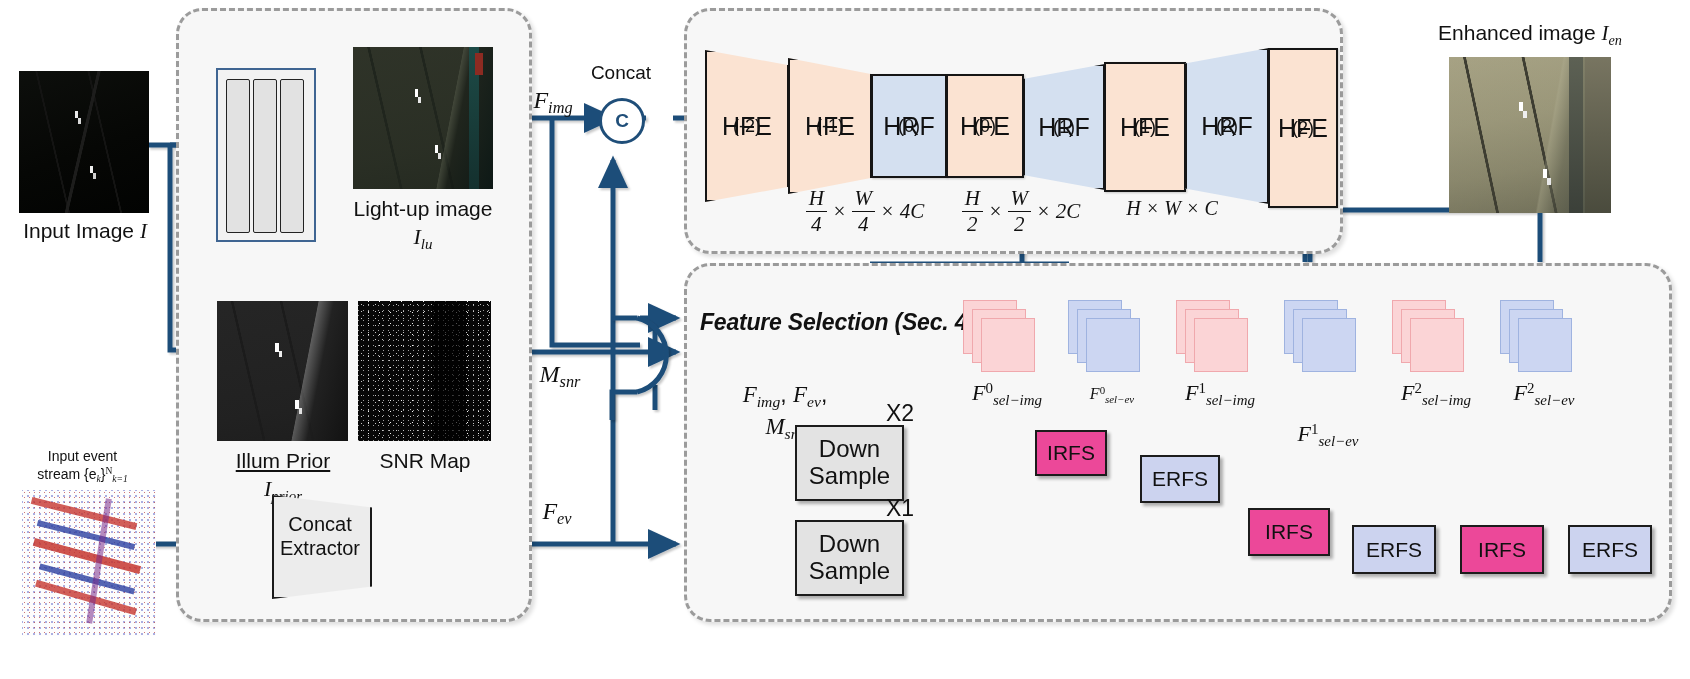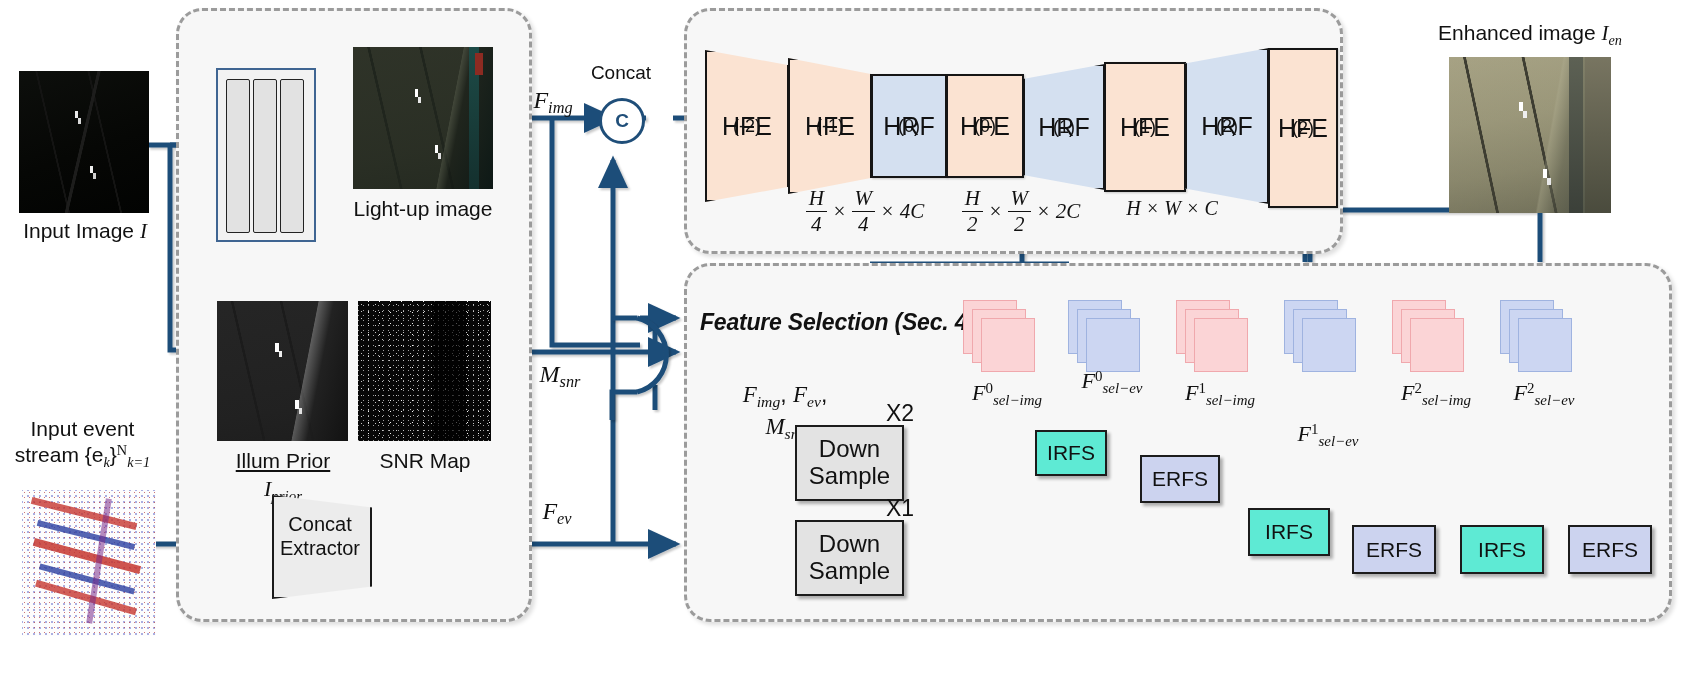--- a/index.html
+++ b/index.html
@@ -29,21 +29,21 @@
              text-align:center;font-size:25px;color:#111;white-space:nowrap;}
   .hblk span .sb{font-size:.72em;vertical-align:-0.28em;}
   .peach{background:#fbe3d2;}
   .bluec{background:#d4e0f0;}
   
   .gbox{position:absolute;background:#e3e3e3;border:2px solid #1c1c1c;
         box-shadow:3px 3px 3px rgba(0,0,0,.3);display:flex;align-items:center;
         justify-content:center;font-size:24px;color:#111;line-height:1.12;text-align:center;}
   .sbox{position:absolute;border:2px solid #1c1c1c;box-shadow:3px 3px 3px rgba(0,0,0,.3);
         display:flex;align-items:center;justify-content:center;font-size:21px;color:#111;}
-  .pink{background:#5eead4;}
+  .pink{background:#ec4899;}
   .lav{background:#ccd3ef;}
   
   .stack{position:absolute;}
   .stack i{position:absolute;display:block;width:52px;height:52px;border-width:1.5px;border-style:solid;}
   .stack.pk i{background:#fbd4d6;border-color:#f0a8ad;}
   .stack.bl i{background:#ccd6f2;border-color:#9fb3e0;}
   
   .concat{position:absolute;width:40px;height:40px;border-radius:50%;border:3.5px solid #1f4e79;
           background:#fff;display:flex;align-items:center;justify-content:center;
           font-size:19px;color:#1f4e79;font-weight:600;}
@@ -225,20 +225,23 @@
         linear-gradient(77deg, transparent 57%, #2b2c25 57.3%, #2b2c25 58.6%, transparent 58.9%),
         linear-gradient(170deg,#8f8a6e 0%, #7d7a60 42%, #6e6c55 70%, #4b4d3c 100%);"></div>
     <div class="abs" style="left:62px;top:42px;width:3px;height:8px;background:#fff;"></div>
     <div class="abs" style="left:65px;top:50px;width:3px;height:6px;background:#e8e8e8;"></div>
     <div class="abs" style="left:82px;top:98px;width:3px;height:8px;background:#fff;"></div>
     <div class="abs" style="left:85px;top:106px;width:3px;height:6px;background:#e0e0e0;"></div>
     <div class="abs" style="left:116px;top:0;width:10px;height:142px;background:linear-gradient(180deg,#1d4b47,#14302e);"></div>
     <div class="abs" style="left:122px;top:6px;width:8px;height:22px;background:#8d2b22;"></div>
   </div>
   <div class="cap" style="left:343px;top:196px;width:160px;font-size:21px;">Light-up image</div>
+  <div class="cap" style="left:343px;top:224px;width:160px;font-size:22px;">
+    <span class="mathi">I</span><span class="sub">lu</span>
+  </div>
 
   <div class="pic" style="left:217px;top:301px;width:131px;height:140px;">
     <div class="abs" style="left:0;top:0;width:100%;height:100%;
       background:
         linear-gradient(101deg, rgba(28,28,28,.9) 64%, rgba(92,92,92,.9) 64.5%, rgba(30,30,30,.95) 74%, #121212 100%),
         linear-gradient(77deg, transparent 28%, #151515 28.3%, #151515 29.6%, transparent 29.9%),
         linear-gradient(77deg, transparent 58%, #151515 58.3%, #151515 59.6%, transparent 59.9%),
         linear-gradient(170deg,#7b7b7b 0%, #656565 40%, #525252 72%, #2e2e2e 100%);"></div>
     <div class="abs" style="left:58px;top:42px;width:4px;height:9px;background:#fff;"></div>
     <div class="abs" style="left:62px;top:50px;width:3px;height:6px;background:#ececec;"></div>
@@ -263,21 +266,21 @@
   <div class="cap" style="left:352px;top:448px;width:146px;font-size:21px;">SNR Map</div>
 
   <div class="trapz" style="left:272px;top:495px;width:96px;height:100px;
        clip-path:polygon(0% 0%,100% 12%,100% 88%,0% 100%);">
   </div>
   <div class="cap" style="left:272px;top:513px;width:96px;font-size:20px;line-height:1.18;">
     <span>Concat</span><br>
     <span>Extractor</span>
   </div>
 
-  <div class="cap" style="left:0px;top:416px;width:165px;font-size:21px;line-height:1.25;">
+  <div class="cap" style="left:0px;top:448px;width:165px;font-size:14px;line-height:1.25;">
     <span>Input event</span><br>
     <span>stream {e</span><span class="sub">k</span><span>}</span><span class="supn">N</span><span class="sub">k=1</span>
   </div>
   <div class="pic" style="left:22px;top:490px;width:134px;height:146px;background:#fdfdfd;">
     <div class="abs" style="left:0;top:0;width:100%;height:100%;opacity:.85;
       background-image:
         radial-gradient(rgba(180,40,40,.75) 0.6px, transparent 0.9px),
         radial-gradient(rgba(40,50,180,.7) 0.6px, transparent 0.9px);
       background-size:5px 5px, 6px 6px; background-position:0 0, 3px 3px;"></div>
     <div class="abs" style="left:8px;top:20px;width:108px;height:7px;background:#c5362f;transform:rotate(14deg);opacity:.8;"></div>
@@ -404,21 +407,21 @@
   </div>
   <div class="stack bl" style="left:1500px;top:300px;width:78px;height:78px;">
     <i style="left:0;top:0;"></i>
       <i style="left:9px;top:9px;"></i>
       <i style="left:18px;top:18px;"></i>
   </div>
 
   <div class="cap" style="left:952px;top:380px;width:110px;font-size:22px;">
     <span class="mathi">F</span><span class="supn">0</span><span class="sub">sel−img</span>
   </div>
-  <div class="cap" style="left:1062px;top:368px;width:100px;font-size:22px;">
+  <div class="cap" style="left:1062px;top:384px;width:100px;font-size:16px;">
     <span class="mathi">F</span><span class="supn">0</span><span class="sub">sel−ev</span>
   </div>
   <div class="cap" style="left:1165px;top:380px;width:110px;font-size:22px;">
     <span class="mathi">F</span><span class="supn">1</span><span class="sub">sel−img</span>
   </div>
   <div class="cap" style="left:1278px;top:380px;width:100px;font-size:22px;margin-top:41px;">
     <span class="mathi">F</span><span class="supn">1</span><span class="sub">sel−ev</span>
   </div>
   <div class="cap" style="left:1381px;top:380px;width:110px;font-size:22px;">
     <span class="mathi">F</span><span class="supn">2</span><span class="sub">sel−img</span>

